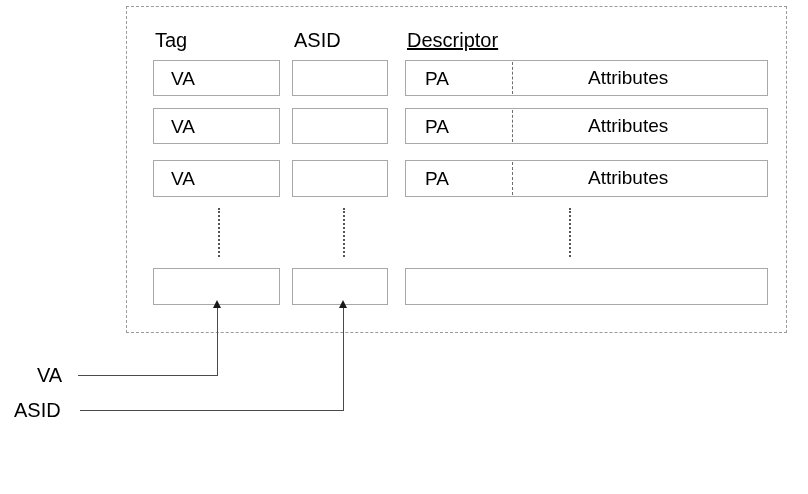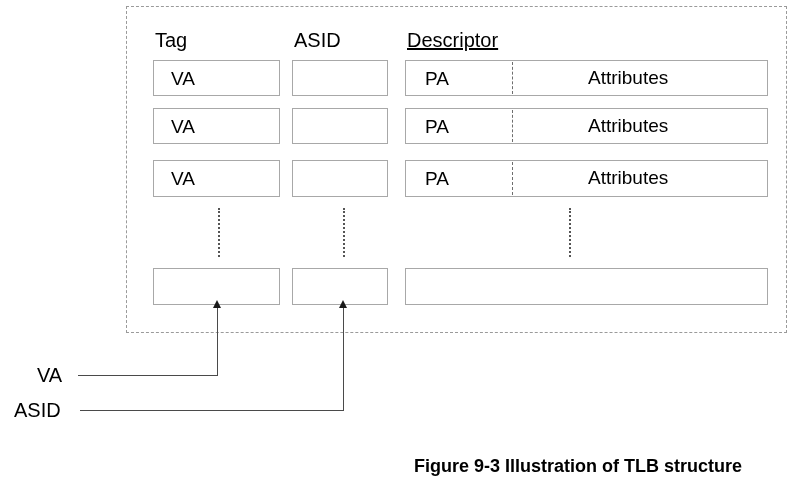--- a/index.html
+++ b/index.html
@@ -211,15 +211,14 @@
   <div class="line-v va-vline"></div>
   <div class="arrowhead va-arrow"></div>
 
   <div class="line-h asid-hline"></div>
   <div class="line-v asid-vline"></div>
   <div class="arrowhead asid-arrow"></div>
 
   <div class="side-label lbl-va">VA</div>
   <div class="side-label lbl-asid">ASID</div>
 
-  <div class="figure-caption">Figure 9-3 Illustration of TLB structure</div>
 
 </div>
 
 </body></html>

